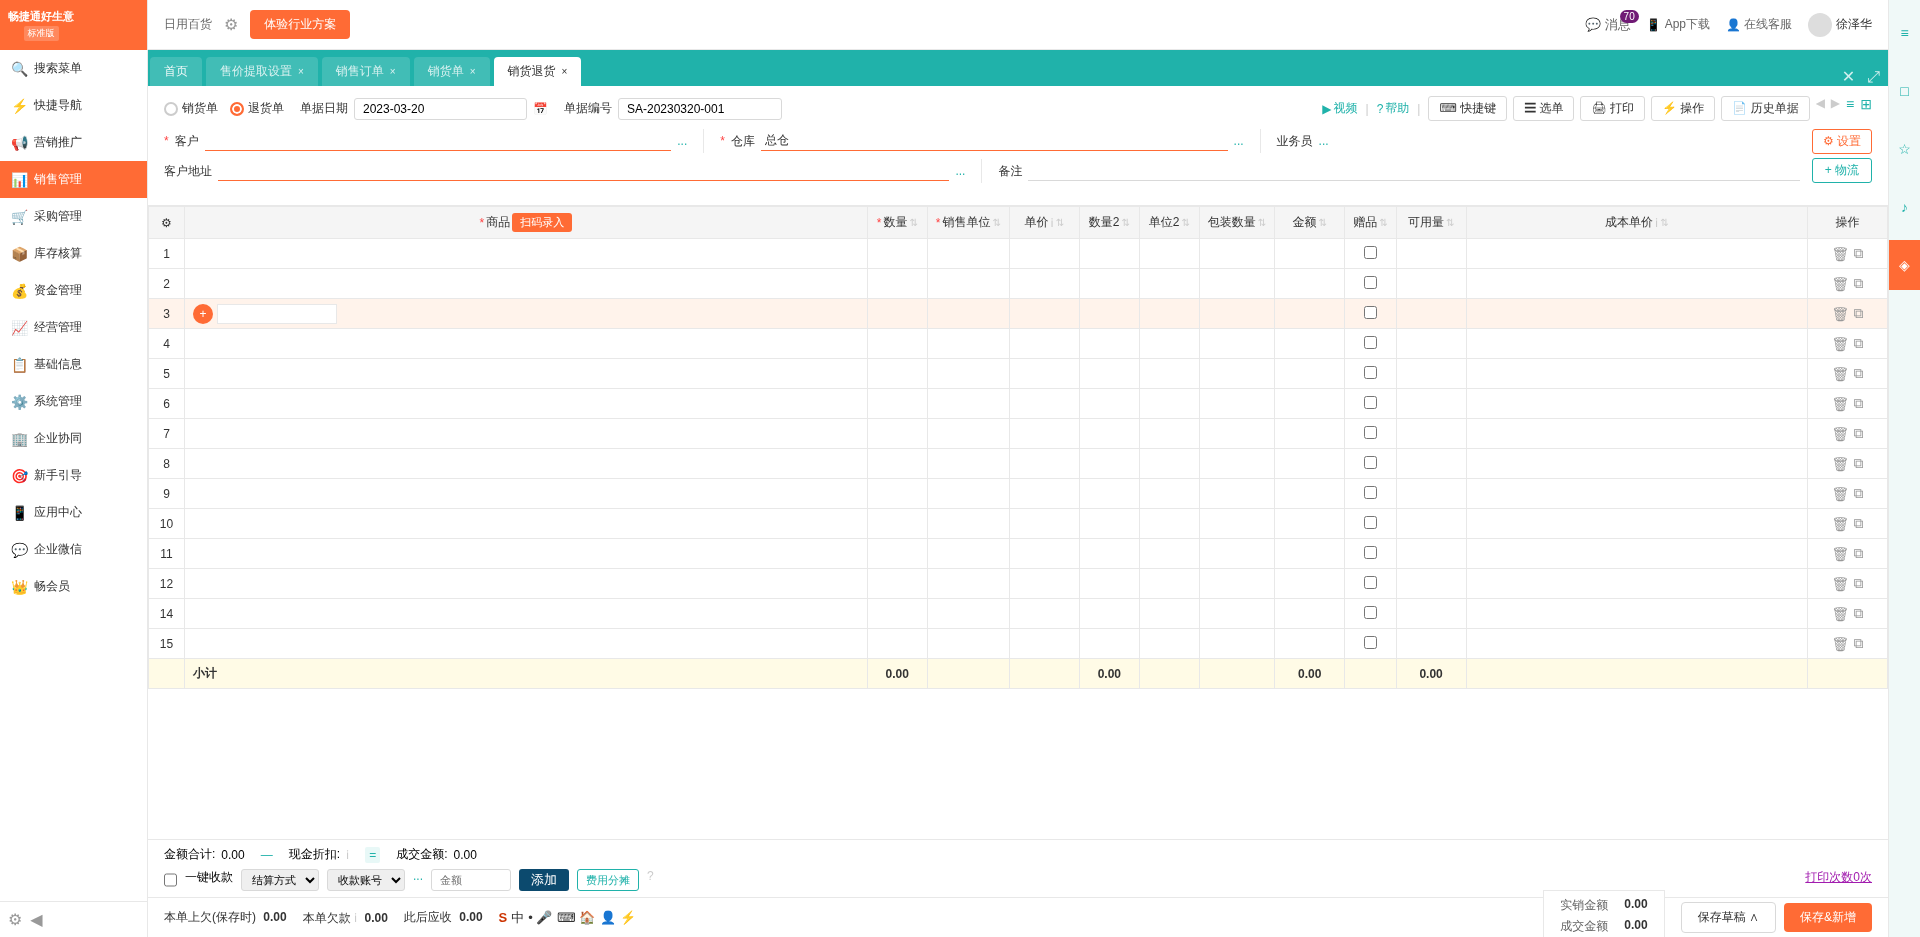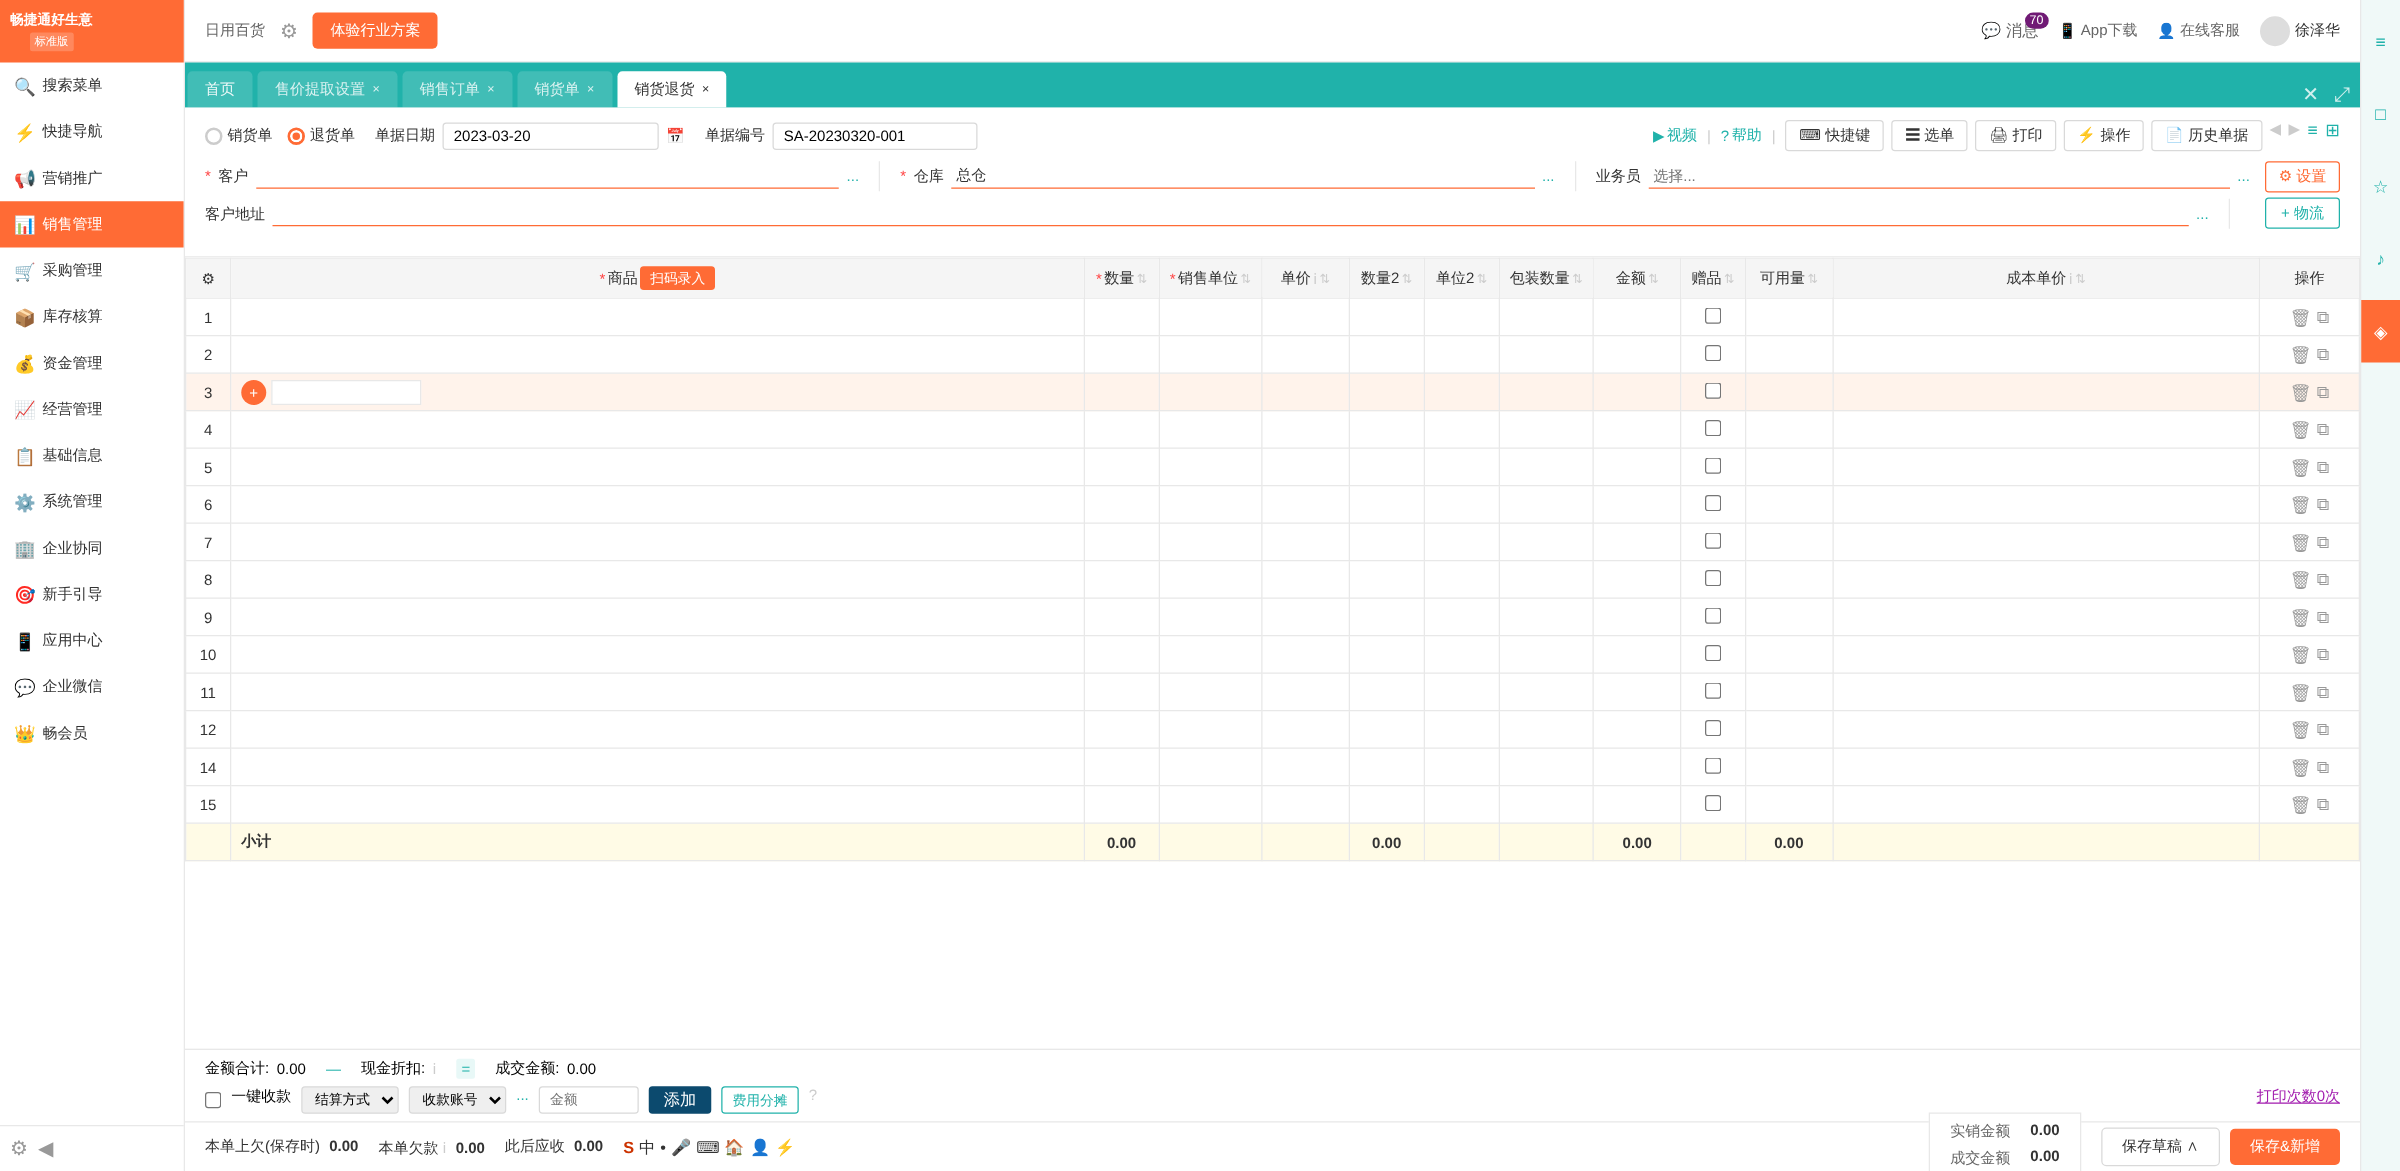--- a/index.html
+++ b/index.html
@@ -309,31 +309,34 @@
               <div class="field-divider"></div>
               <div class="field-group">
                 <span style="color:#ff4444">*</span>
                 <span class="field-label">仓库</span>
                 <input class="field-input" value="总仓" style="width: 120px;">
                 <span class="field-dots">...</span>
               </div>
               <div class="field-divider"></div>
               <div class="field-group">
                 <span class="field-label">业务员</span>
-                <input class="field-input" placeholder="选择..." style="width: 120px;">
                 <span class="field-dots">...</span>
               </div>
             </div>
             <div class="fields-row">
               <div class="field-group">
                 <span class="field-label">客户地址</span>
                 <input class="field-input" style="width: 200px;">
                 <span class="field-dots">...</span>
               </div>
               <div class="field-divider"></div>
+              <div class="field-group">
+                <span class="field-label">备注</span>
+                <input class="field-input" style="flex: 1 1 0%; border-bottom: 1px solid rgb(217, 217, 217);">
+              </div>
             </div>
           </div>
           <div style="display:flex; flex-direction:column; gap:4px; margin-left:12px;">
             <button class="side-btn" style="color:#ff6b35; border-color:#ff6b35;">⚙ <span>设置</span></button>
             <button class="side-btn primary">+ 物流</button>
           </div>
         </div>
       </div>
 
       <div class="table-container">

